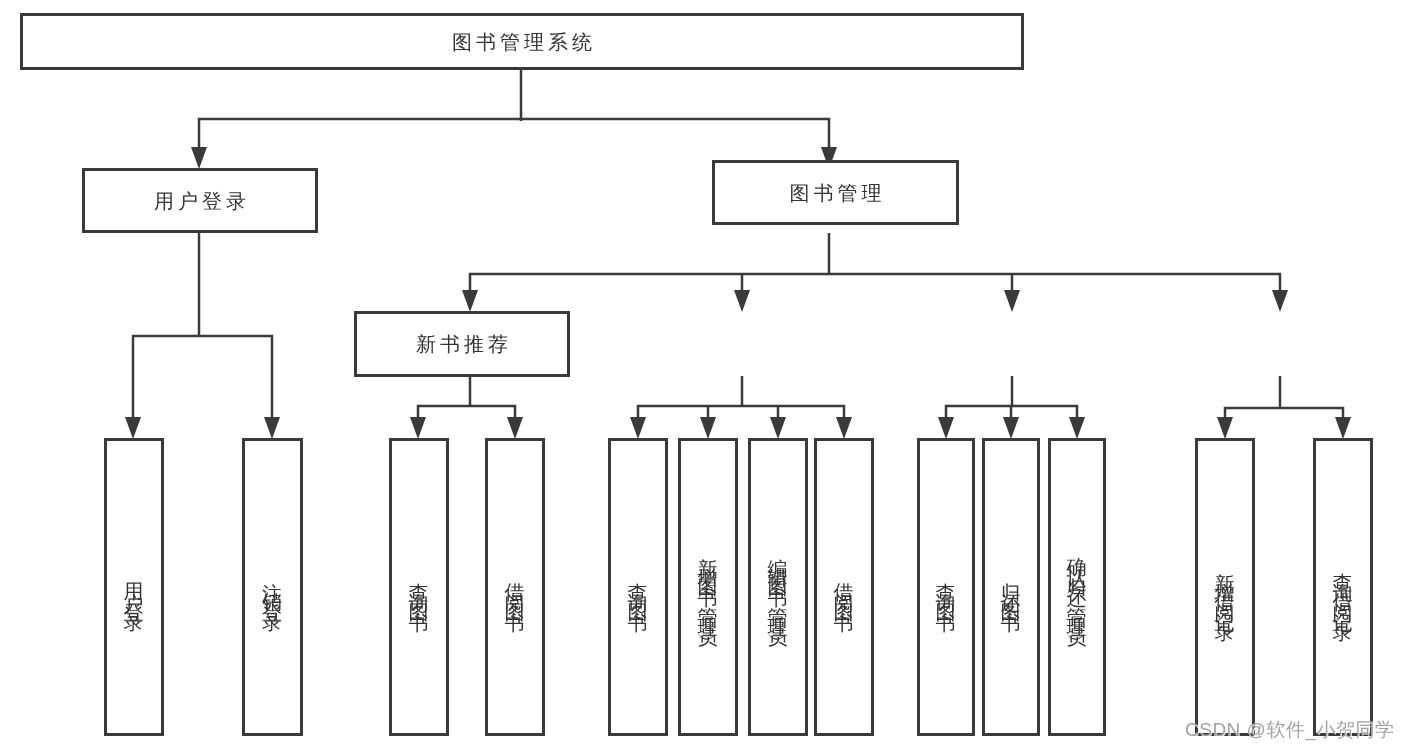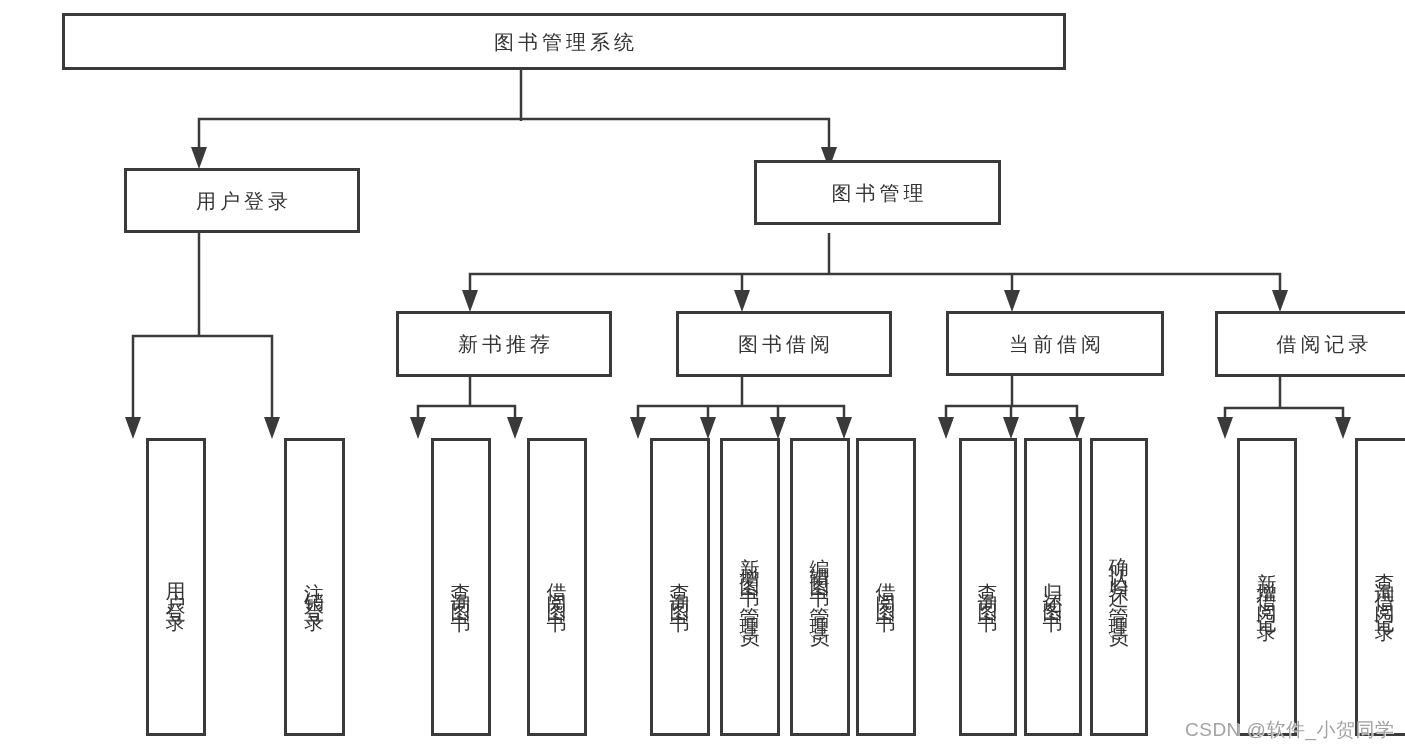--- a/index.html
+++ b/index.html
@@ -19,21 +19,20 @@
   }
   .node {
     position: absolute;
     box-sizing: border-box;
     background: #ffffff;
     border: 3px solid #3a3a3a;
     display: flex;
     align-items: center;
     justify-content: center;
     color: #333333;
-    margin-left: 42px;
   }
   .node.h span {
     font-size: 20px;
     letter-spacing: 4px;
     text-indent: 4px;
     white-space: nowrap;
     line-height: 1;
   }
   .node.v span {
     writing-mode: vertical-rl;
@@ -128,29 +127,20 @@
   <div class="node h" style="left:82px; top:168px; width:236px; height:65px">
     <span>用户登录</span>
   </div>
   <div class="node h" style="left:712px; top:160px; width:247px; height:65px">
     <span>图书管理</span>
   </div>
 
   <div class="node h" style="left:354px; top:311px; width:216px; height:66px">
     <span>新书推荐</span>
   </div>
-  <div class="node h" style="left:634px; top:311px; width:216px; height:66px">
-    <span>图书借阅</span>
-  </div>
-  <div class="node h" style="left:904px; top:311px; width:218px; height:65px">
-    <span>当前借阅</span>
-  </div>
-  <div class="node h" style="left:1173px; top:311px; width:215px; height:66px">
-    <span>借阅记录</span>
-  </div>
 
   <div class="node v" style="left:104px; top:438px; width:60px; height:298px">
     <span>用户登录</span>
   </div>
   <div class="node v" style="left:242px; top:438px; width:61px; height:298px">
     <span>注销登录</span>
   </div>
 
   <div class="node v" style="left:389px; top:438px; width:60px; height:298px">
     <span>查询图书</span>

